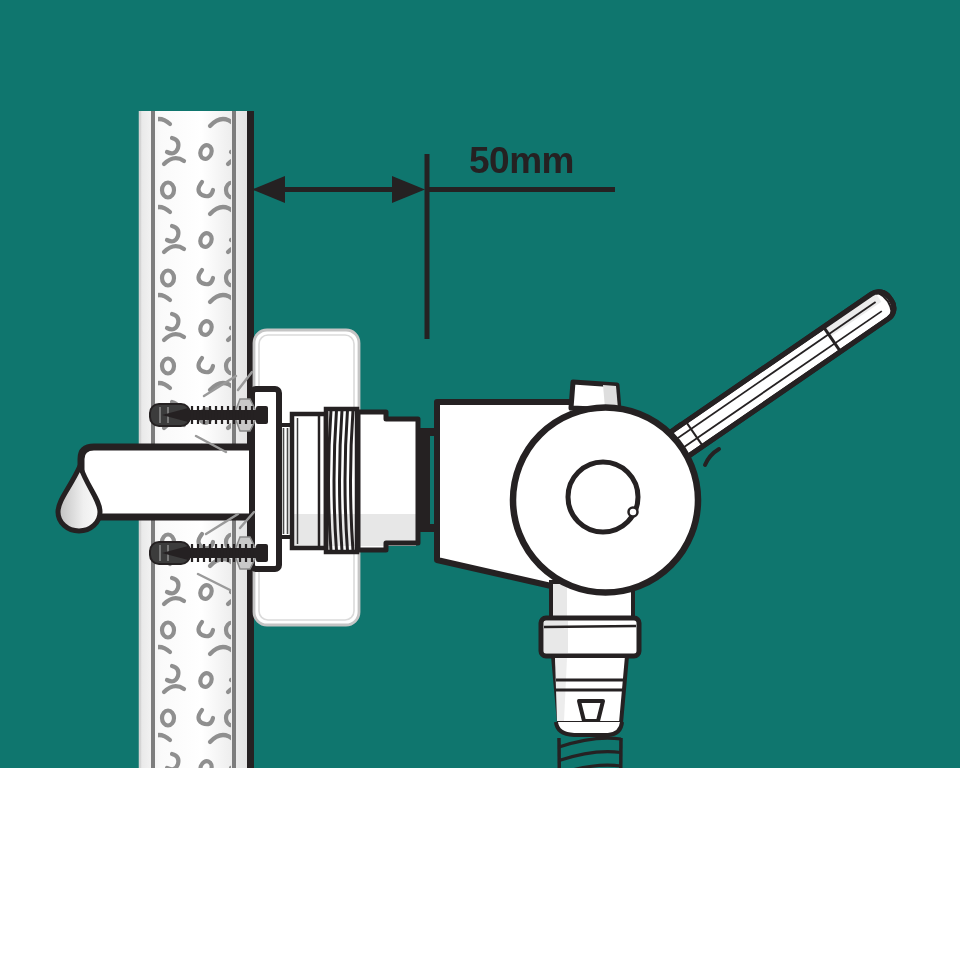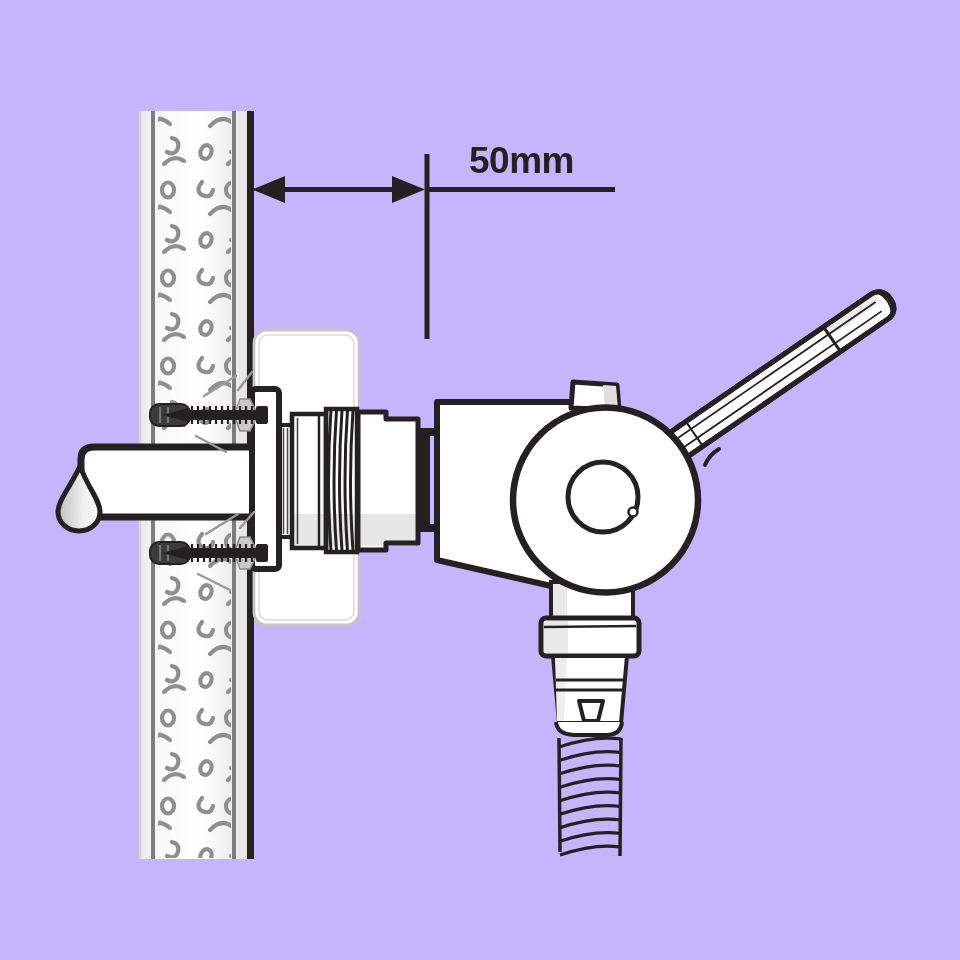--- a/index.html
+++ b/index.html
@@ -1,17 +1,17 @@
 <!DOCTYPE html>
 <html><head>
 <meta charset="utf-8">
 <style>
   html, body { margin: 0; padding: 0; background: #ffffff; }
   .stage {
-    width: 960px; height: 960px; position: relative; background: #c4b5fd;
+    width: 960px; height: 768px; position: relative; background: #0f766e;
     font-family: "Liberation Sans", sans-serif;
     overflow: hidden;
   }
   svg { display: block; }
   .dim-label {
     font-family: "Liberation Sans", "DejaVu Sans", sans-serif;
     font-size: 37px;
     font-weight: 600;
     letter-spacing: -0.5px;
     fill: #252122;

